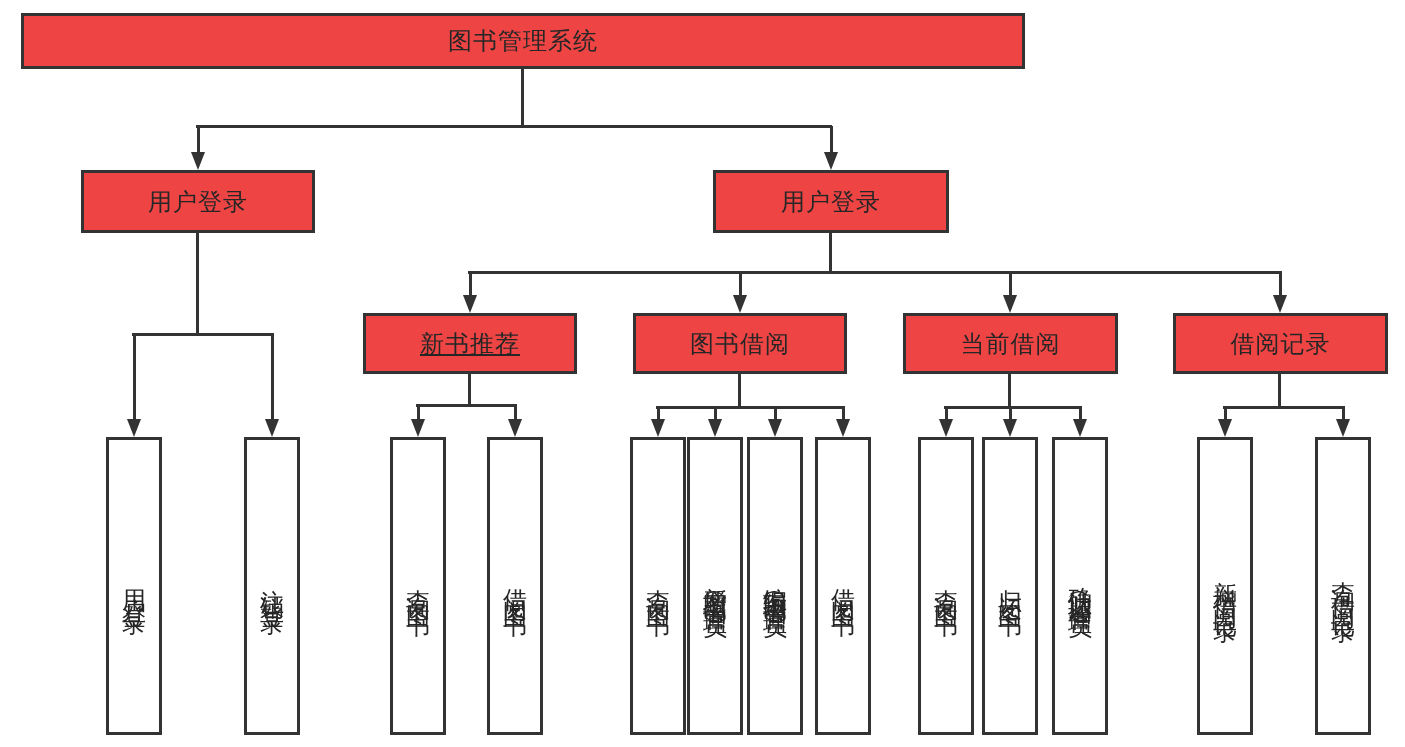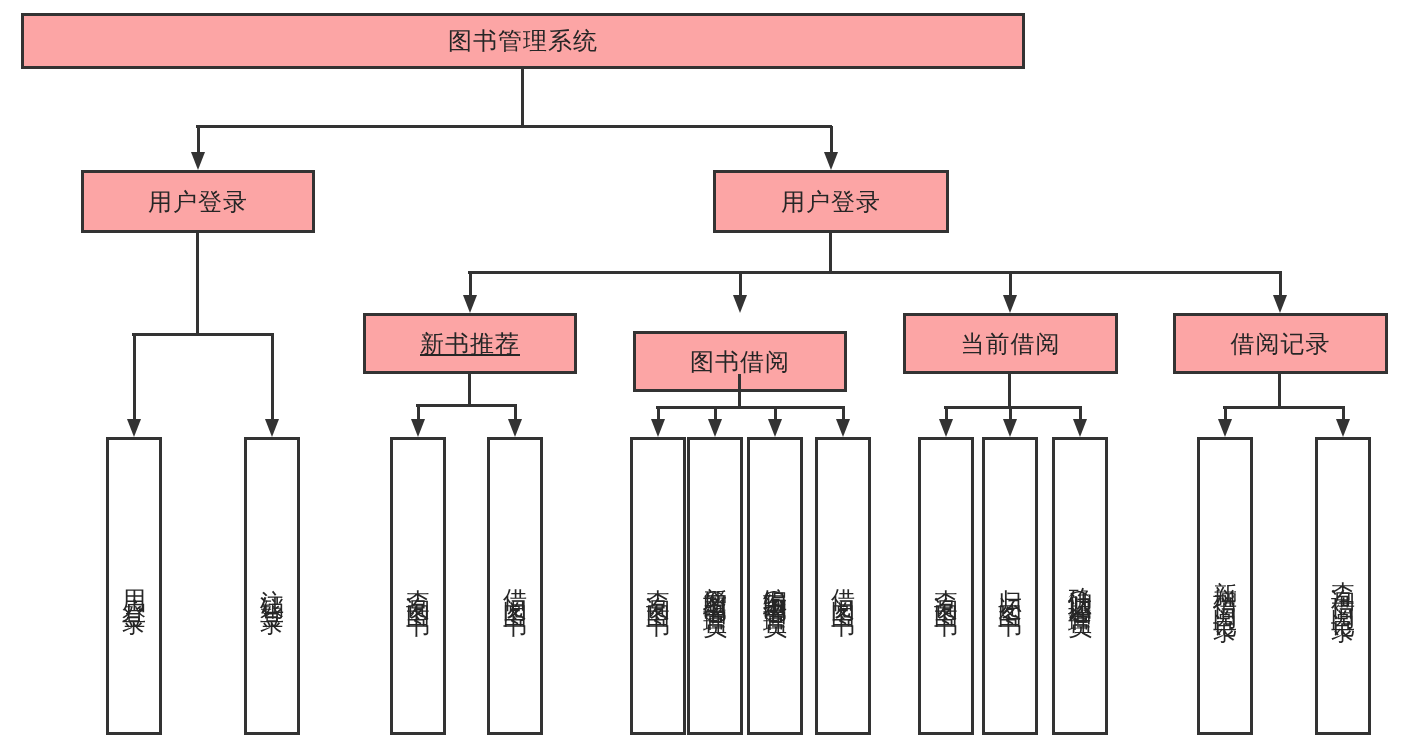--- a/index.html
+++ b/index.html
@@ -10,21 +10,21 @@
   }
   html,body{margin:0;padding:0;background:var(--background);}
   .stage{
     position:relative;width:1405px;height:747px;overflow:hidden;
     background:var(--background);
     font-family:"Liberation Sans",sans-serif;
     color:var(--text);
   }
   .hbox{
     position:absolute;box-sizing:border-box;
-    border:3px solid var(--line);background:#fca5a5;
+    border:3px solid var(--line);background:#ef4444;
     display:flex;align-items:center;justify-content:center;
     font-size:24px;letter-spacing:1px;white-space:nowrap;
   }
   .vbox{
     position:absolute;box-sizing:border-box;top:437px;width:56px;height:298px;
     border:3px solid var(--line);background:#ffffff;
     writing-mode:vertical-lr;text-orientation:mixed;
     text-align:center;line-height:50px;font-size:24px;
   }
   .ls4{letter-spacing:8px;}
@@ -93,21 +93,21 @@
       <i class="head"></i>
   </div>
   <div class="drop" style="left:1273px;top:272px;height:41px;">
     <i class="shaft"></i>
       <i class="head"></i>
   </div>
 
   <div class="hbox" style="left:363px;top:313px;width:214px;height:61px;text-decoration:underline;">
     <span>新书推荐</span>
   </div>
-  <div class="hbox" style="left:633px;top:331px;width:214px;height:61px;">
+  <div class="hbox" style="left:633px;top:313px;width:214px;height:61px;">
     <span>图书借阅</span>
   </div>
   <div class="hbox" style="left:903px;top:313px;width:215px;height:61px;">
     <span>当前借阅</span>
   </div>
   <div class="hbox" style="left:1173px;top:313px;width:215px;height:61px;">
     <span>借阅记录</span>
   </div>
 
   <div class="vl" style="left:468px;top:374px;height:32px;"></div>

